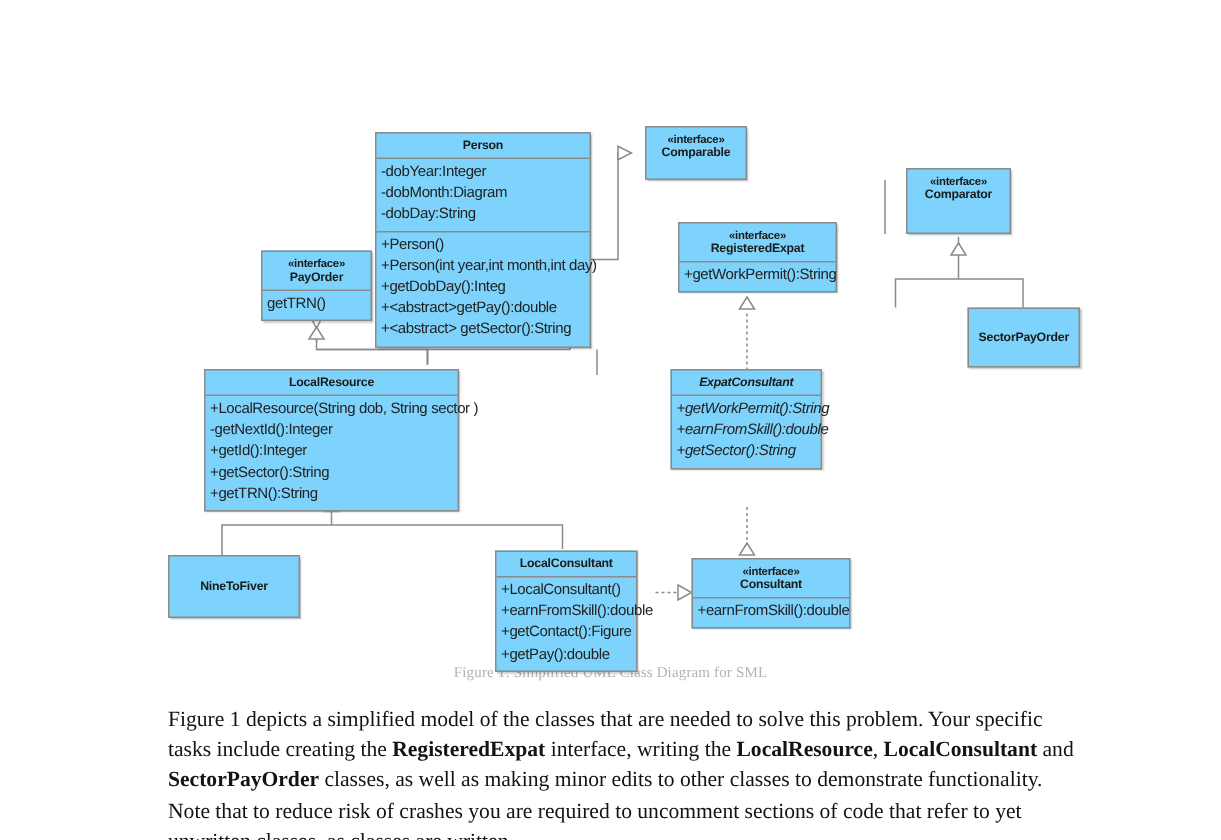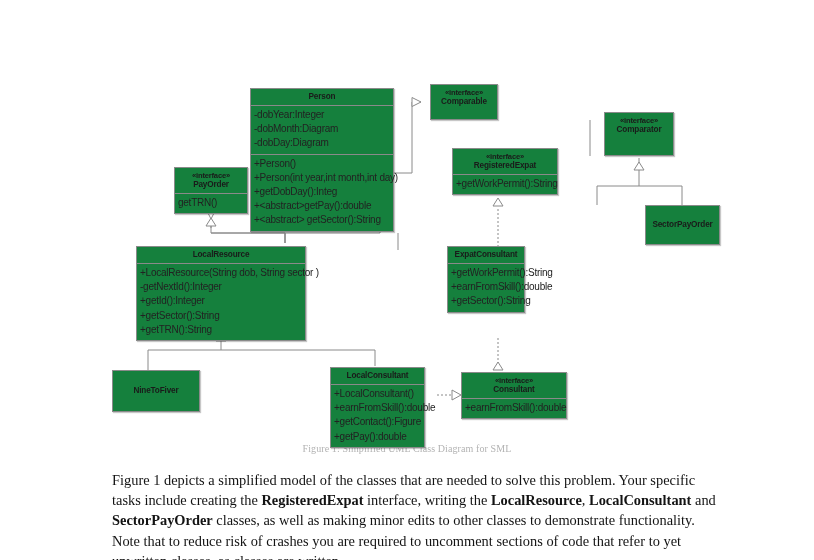--- a/index.html
+++ b/index.html
@@ -33,21 +33,21 @@
   #edges {
     position: absolute;
     left: 0; top: 0;
     width: 814px;
     height: 460px;
   }
 
   
   .uml-box {
     position: absolute;
-    background: #15803d;
+    background: #7dd3fc;
     border: 1px solid #8a8a8a;
     box-sizing: border-box;
     box-shadow: 1px 1px 1px rgba(0,0,0,0.22);
     z-index: 3;
   }
   .uml-title {
     text-align: center;
     font-weight: bold;
     font-size: 8.2px;
     color: #1a1a1a;
@@ -160,21 +160,21 @@
       <g stroke="#8a8a8a" stroke-width="1" fill="none">
         <path d="M398,233 L398,250"></path>
       </g>
     </svg>
 
     <div class="uml-box" style="left:250px; top:88px; width:144px;">
       <div class="uml-title">Person</div>
       <div class="uml-sep uml-compartment">
         <div class="uml-member">-dobYear:Integer</div>
         <div class="uml-member">-dobMonth:Diagram</div>
-        <div class="uml-member">-dobDay:Diagram</div>
+        <div class="uml-member">-dobDay:String</div>
       </div>
       <div class="uml-sep uml-compartment">
         <div class="uml-member">+Person()</div>
         <div class="uml-member">+Person(int year,int month,int day)</div>
         <div class="uml-member">+getDobDay():Integ</div>
         <div class="uml-member">+&lt;abstract&gt;getPay():double</div>
         <div class="uml-member">+&lt;abstract&gt; getSector():String</div>
       </div>
     </div>
 
@@ -221,21 +221,21 @@
       <div class="uml-title">LocalResource</div>
       <div class="uml-sep uml-compartment">
         <div class="uml-member">+LocalResource(String dob, String sector   )</div>
         <div class="uml-member">-getNextId():Integer</div>
         <div class="uml-member">+getId():Integer</div>
         <div class="uml-member">+getSector():String</div>
         <div class="uml-member">+getTRN():String</div>
       </div>
     </div>
 
-    <div class="uml-box" style="left:447px; top:246px; width:78px;">
+    <div class="uml-box" style="left:447px; top:246px; width:101px;font-style:italic;">
       <div class="uml-title">ExpatConsultant</div>
       <div class="uml-sep uml-compartment">
         <div class="uml-member">+getWorkPermit():String</div>
         <div class="uml-member">+earnFromSkill():double</div>
         <div class="uml-member">+getSector():String</div>
       </div>
     </div>
 
     <div class="uml-box" style="left:112px; top:370px; width:88px; height:42px;">
       <div class="uml-title" style="padding-top:15px;">NineToFiver</div>

